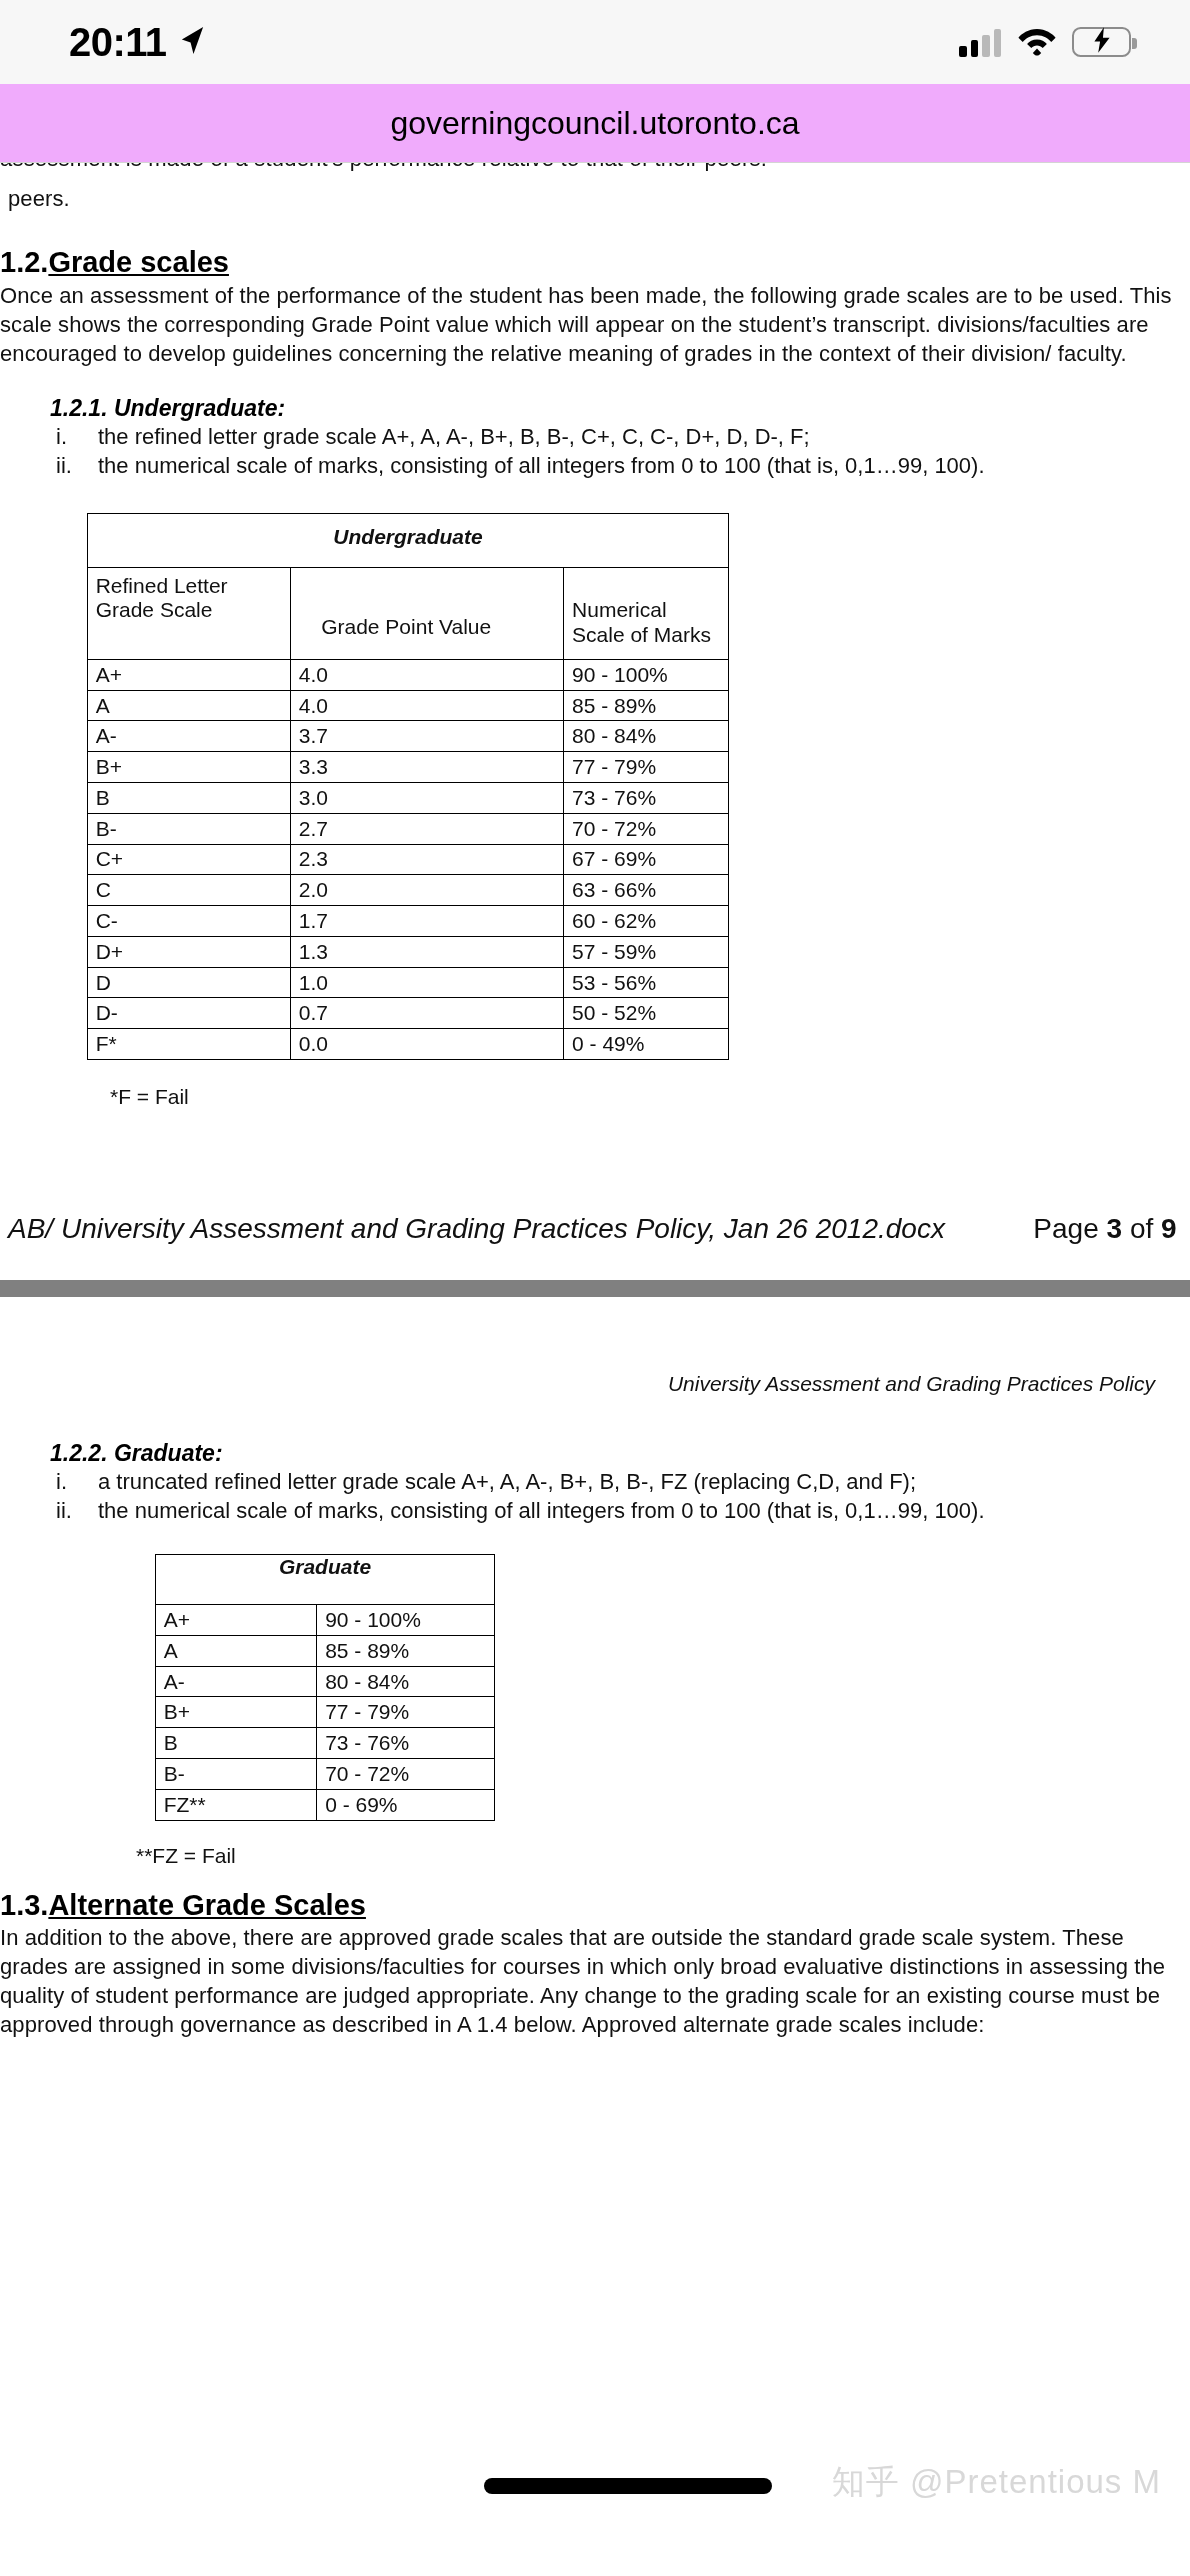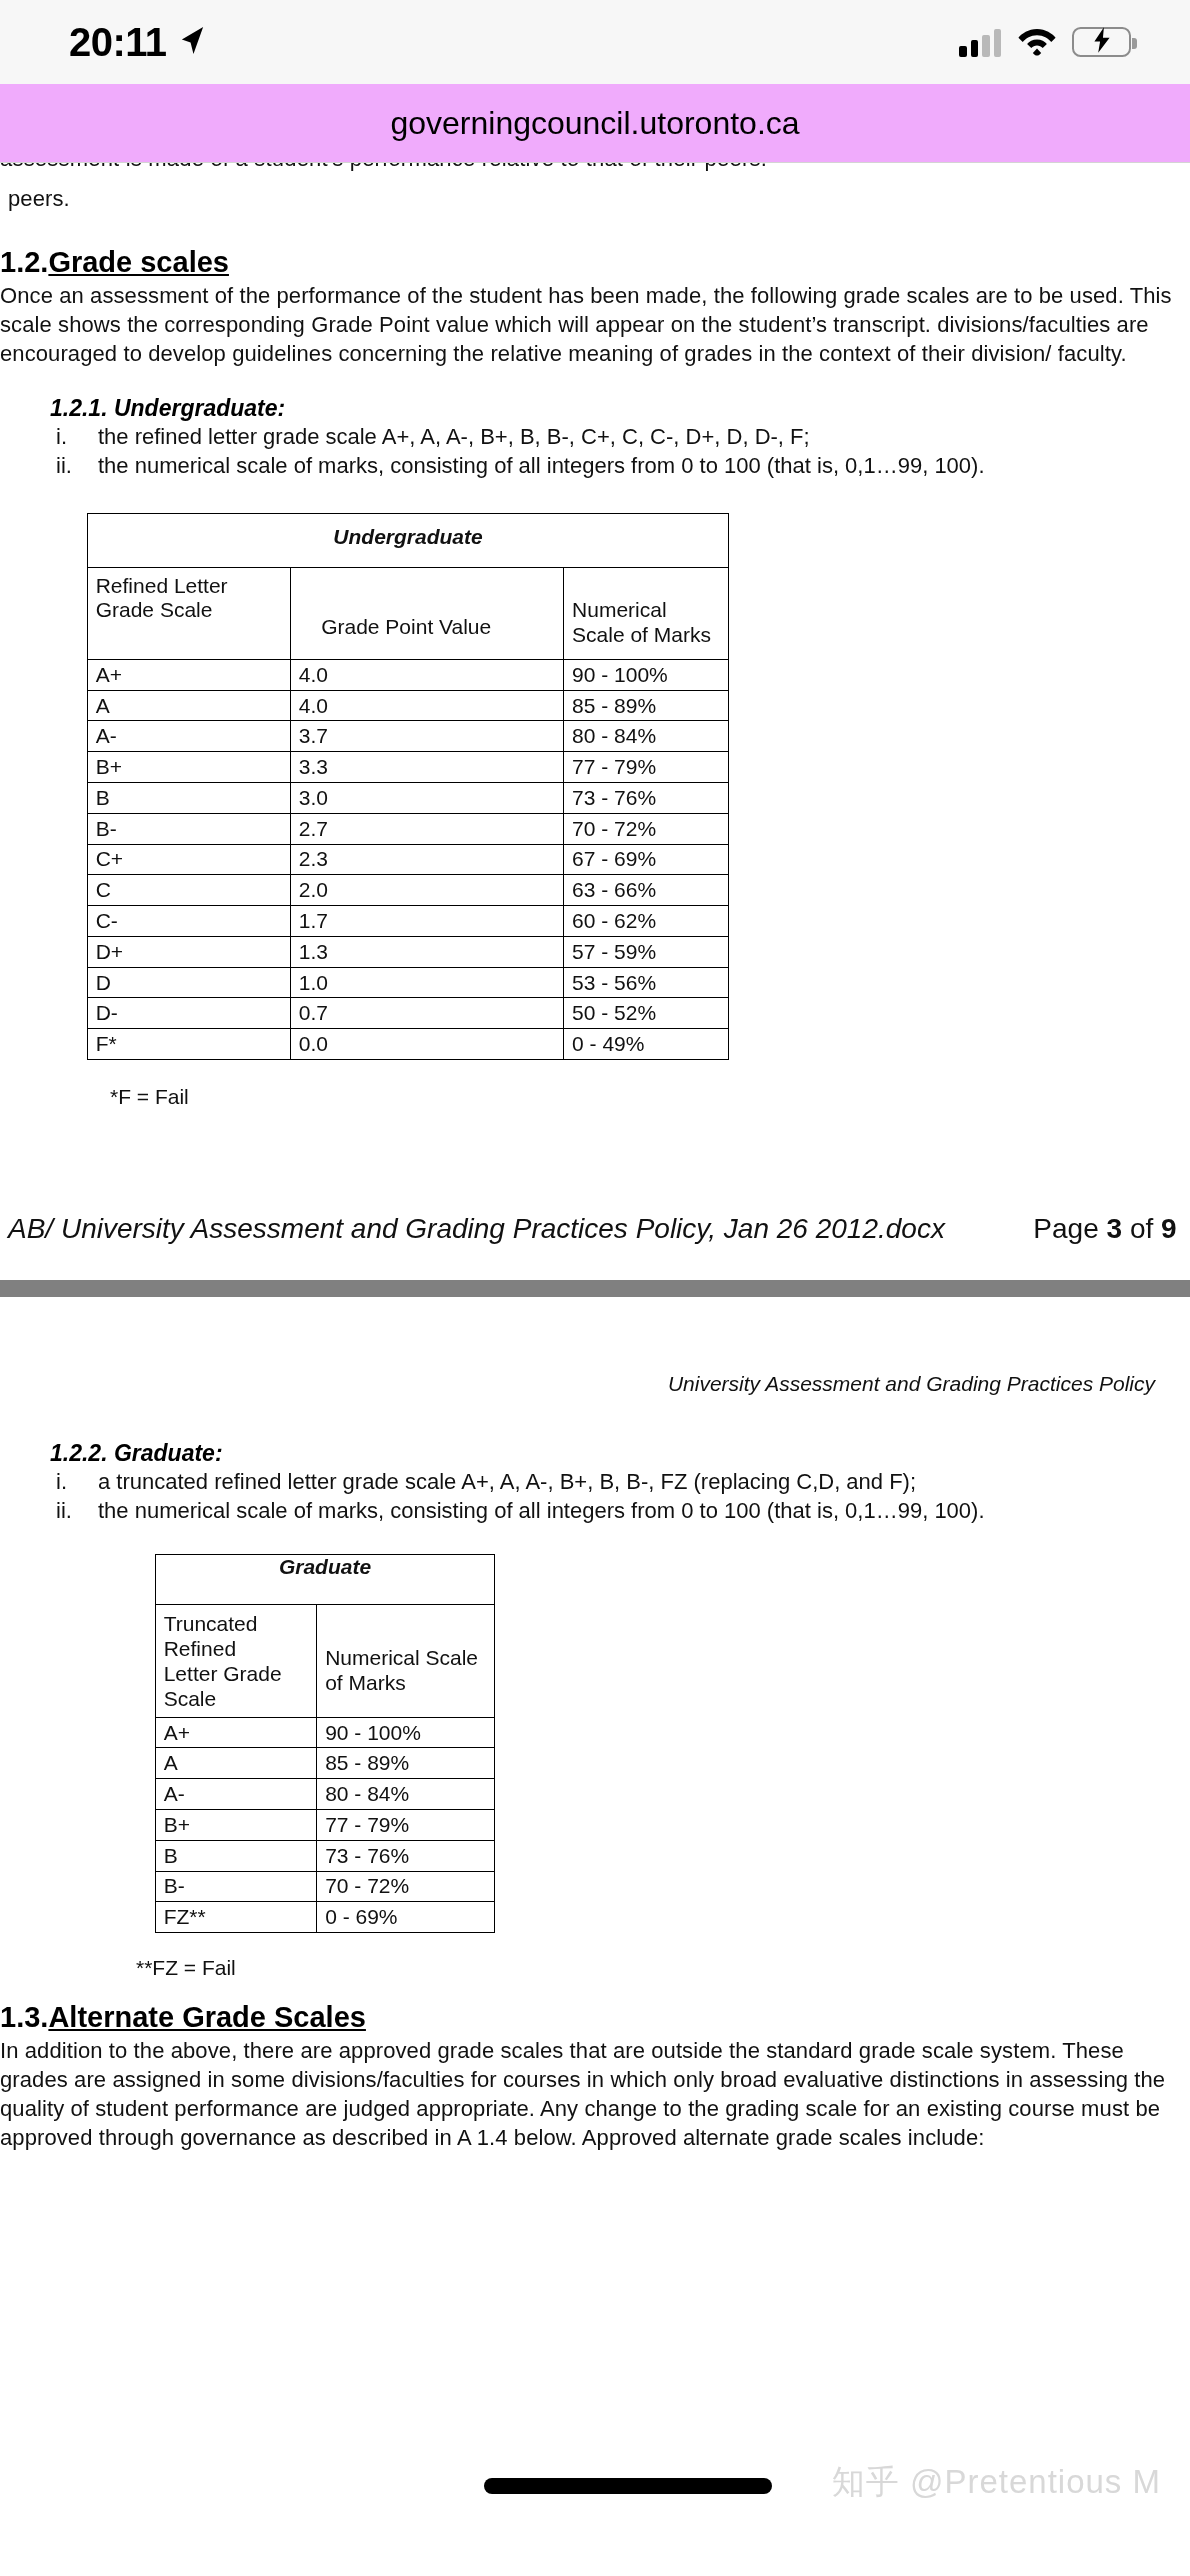--- a/index.html
+++ b/index.html
@@ -326,27 +326,20 @@
         <span class="rn">ii.</span>
         <span>the numerical scale of marks, consisting of all integers from 0 to 100 (that is, 0,1…99, 100).</span>
       </li>
     </ol>
 
     <table class="gt tbl-gr">
       <tbody>
           <tr class="title-row">
         <td colspan="2">Graduate</td>
       </tr>
-      <tr class="head-row">
-        <td class="g1">
-          <div>Truncated Refined</div>
-          <div>Letter Grade Scale</div>
-        </td>
-        <td class="g2">Numerical Scale of Marks</td>
-      </tr>
       <tr class="data">
             <td class="g1">A+</td>
             <td class="g2">90 - 100%</td>
           </tr>
       <tr class="data">
             <td class="g1">A</td>
             <td class="g2">85 - 89%</td>
           </tr>
       <tr class="data">
             <td class="g1">A-</td>

